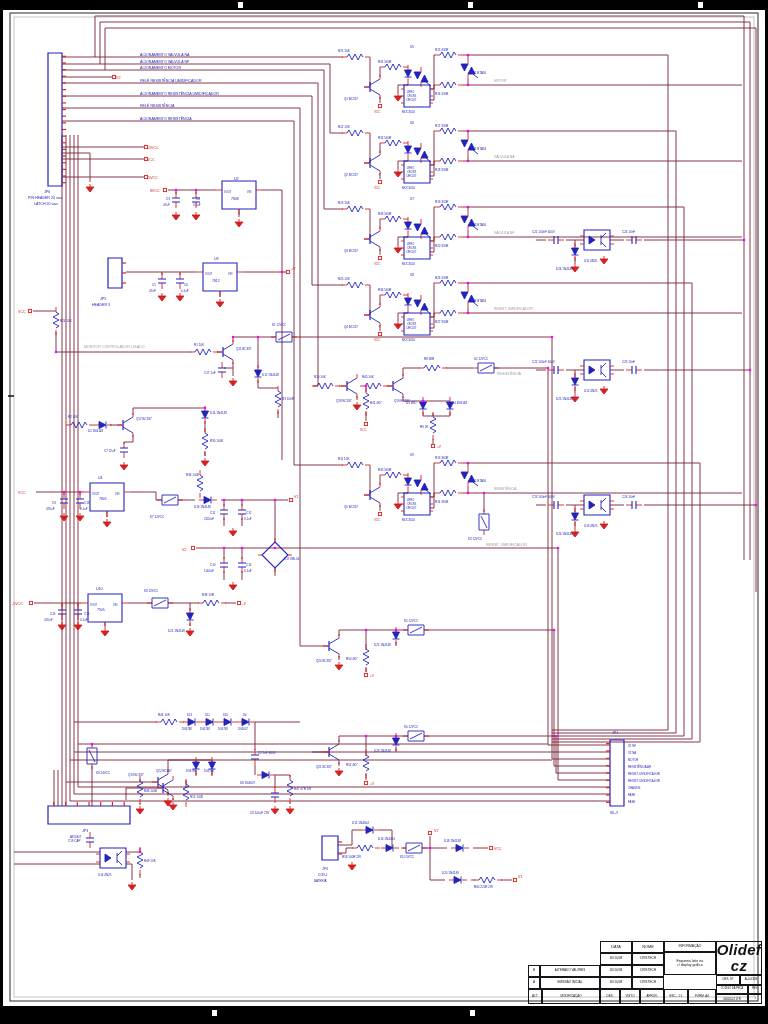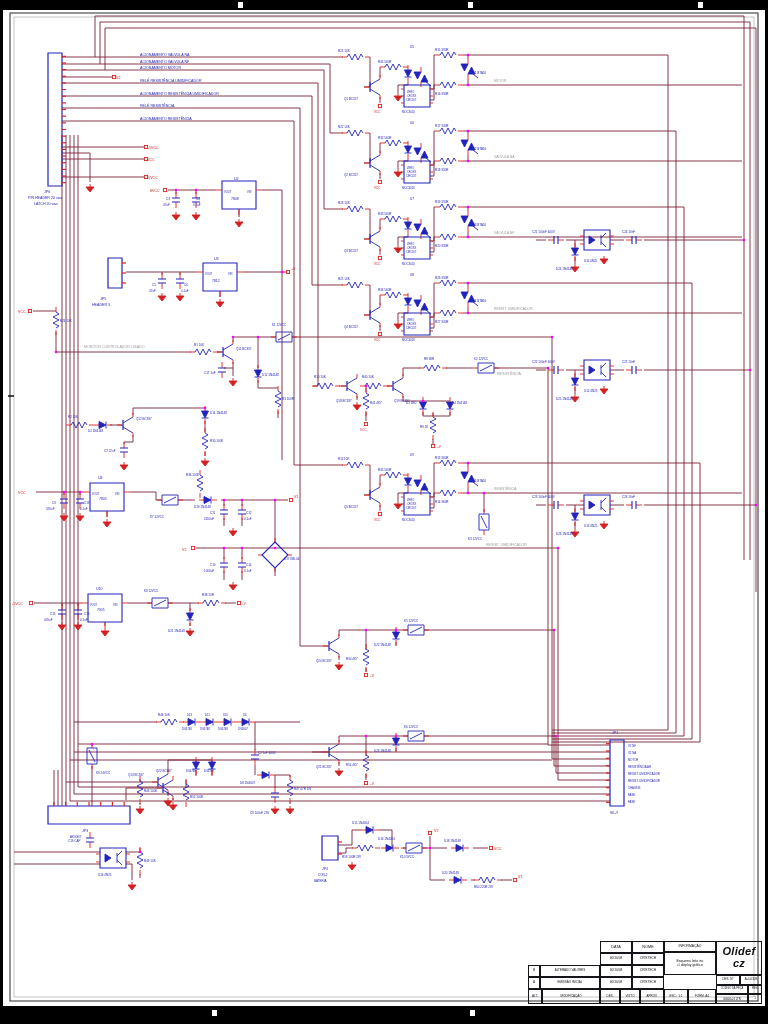--- a/index.html
+++ b/index.html
@@ -1451,21 +1451,21 @@
         <text x="532" y="498" fill="#2323bb" font-size="3">C23 100nF 400V</text>
         <text x="556" y="535" fill="#2323bb" font-size="3">D26 1N4148</text>
         <text x="584" y="527" fill="#2323bb" font-size="3">U13 4N25</text>
         <text x="622" y="498" fill="#2323bb" font-size="3">C26 10nF</text>
       </g>
     </svg>
   <div id="titleblock">
       <div class="tbc" style="left: 600px; top: 941px; width: 32px; height: 12px; font-size: 3.8px;">DATA</div>
       <div class="tbc" style="left: 632px; top: 941px; width: 32px; height: 12px; font-size: 3.8px;">NOME</div>
       <div class="tbc" style="left: 664px; top: 941px; width: 52px; height: 11px; font-size: 3.4px;">INFORMAÇÃO</div>
-      <div class="tbc logo" style="left: 716px; top: 941px; width: 46px; height: 34px; font-size: 11px;">Olidef cz</div>
+      <div class="tbc logo" style="left: 716px; top: 941px; width: 46px; height: 34px; font-size: 15px;">Olidef cz</div>
       <div class="tbc" style="left: 600px; top: 953px; width: 32px; height: 12px; font-size: 3.2px;">30/10/08</div>
       <div class="tbc" style="left: 632px; top: 953px; width: 32px; height: 12px; font-size: 3.2px;">CRISTECH</div>
       <div class="tbc" style="left: 664px; top: 952px; width: 52px; height: 23px; font-size: 3.4px;">Esquema leito inc
 c/ display gráfico</div>
       <div class="tbc" style="left: 528px; top: 965px; width: 12px; height: 12px; font-size: 3.2px;">B</div>
       <div class="tbc" style="left: 540px; top: 965px; width: 60px; height: 12px; font-size: 3px;">ALTERADO VALORES</div>
       <div class="tbc" style="left: 600px; top: 965px; width: 32px; height: 12px; font-size: 3.2px;">30/10/08</div>
       <div class="tbc" style="left: 632px; top: 965px; width: 32px; height: 12px; font-size: 3.2px;">CRISTECH</div>
       <div class="tbc" style="left: 528px; top: 977px; width: 12px; height: 12px; font-size: 3.2px;">A</div>
       <div class="tbc" style="left: 540px; top: 977px; width: 60px; height: 12px; font-size: 3px;">EMISSÃO INICIAL</div>

